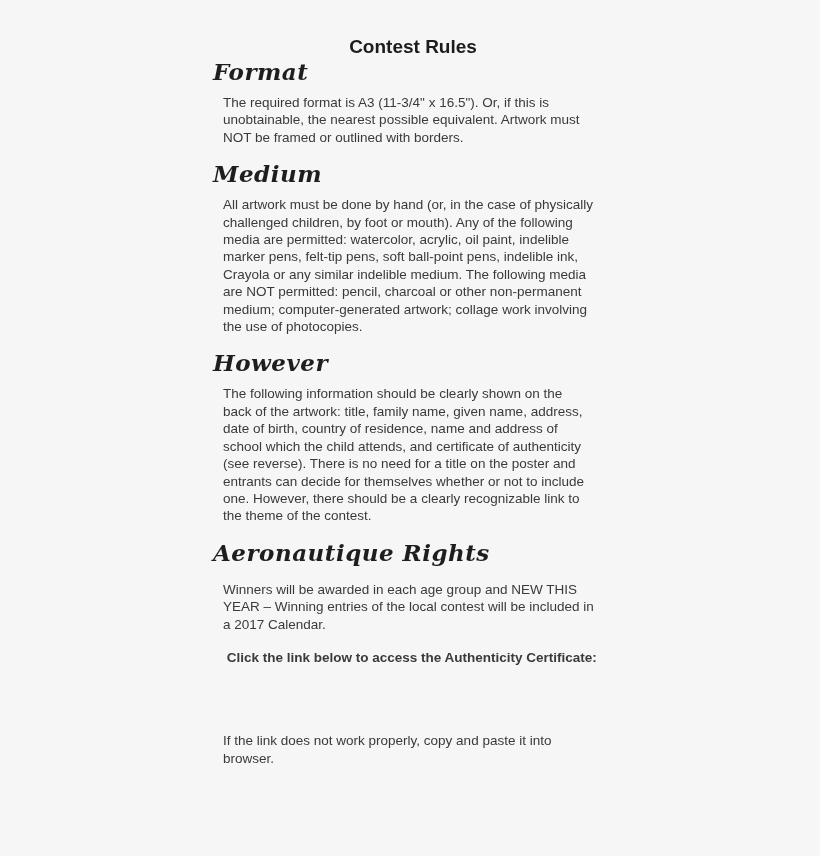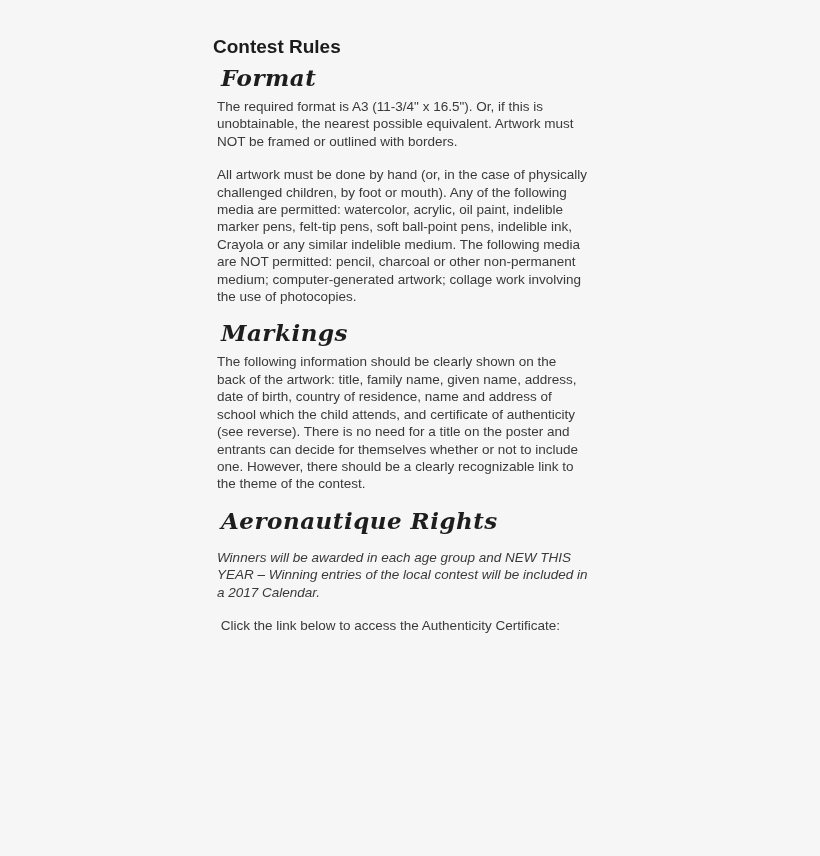--- a/index.html
+++ b/index.html
@@ -19,86 +19,90 @@
     left: 213px;
     top: 36px;
     width: 400px;
   }
   .doc-title {
     margin: 0 0 2px 0;
     font-family: "Liberation Sans", sans-serif;
     font-weight: bold;
     font-size: 19px;
     line-height: 22px;
+    text-align: center;
     color: #1c1c1c;
   }
   .section { margin: 0 0 16px 0; }
   .script-heading {
-    margin: 8px;
+    margin: 0;
     font-family: "DejaVu Serif", cursive, serif;
     font-style: italic;
     font-weight: 600;
     font-size: 23px;
     line-height: 24px;
     letter-spacing: 0.5px;
     color: #1e1e1e;
   }
   .body-text {
-    margin: 4px;
+    margin: 10px;
     font-family: "Liberation Sans", sans-serif;
     font-size: 13.5px;
     line-height: 17.4px;
     color: #3a3a3a;
     white-space: pre;
   }
-  .winners-para { margin-top: 13px; font-style: italic; }
-  .click-line   { margin-top: 16px; }
+  .winners-para { margin-top: 13px; }
+  .click-line   { margin-top: 16px; font-weight: bold; }
   .link-note    { margin-top: 66px; }
 </style>
 </head>
 <body>
 
 <div class="page">
 
   <h1 class="doc-title">Contest Rules</h1>
 
   <div class="section">
     <h2 class="script-heading">Format</h2>
     <p class="body-text">The required format is A3 (11-3/4" x 16.5"). Or, if this is
 unobtainable, the nearest possible equivalent. Artwork must
 NOT be framed or outlined with borders.</p>
   </div>
 
   <div class="section">
+    <h2 class="script-heading">Medium</h2>
     <p class="body-text">All artwork must be done by hand (or, in the case of physically
 challenged children, by foot or mouth). Any of the following
 media are permitted: watercolor, acrylic, oil paint, indelible
 marker pens, felt-tip pens, soft ball-point pens, indelible ink,
 Crayola or any similar indelible medium. The following media
 are NOT permitted: pencil, charcoal or other non-permanent
 medium; computer-generated artwork; collage work involving
 the use of photocopies.</p>
   </div>
 
   <div class="section">
-    <h2 class="script-heading">Markings</h2>
+    <h2 class="script-heading">However</h2>
     <p class="body-text">The following information should be clearly shown on the
 back of the artwork: title, family name, given name, address,
 date of birth, country of residence, name and address of
 school which the child attends, and certificate of authenticity
 (see reverse). There is no need for a title on the poster and
 entrants can decide for themselves whether or not to include
 one. However, there should be a clearly recognizable link to
 the theme of the contest.</p>
   </div>
 
   <div class="section">
     <h2 class="script-heading">Aeronautique Rights</h2>
   </div>
 
   <p class="body-text winners-para">Winners will be awarded in each age group and NEW THIS
 YEAR – Winning entries of the local contest will be included in
 a 2017 Calendar.</p>
 
   <p class="body-text click-line"> Click the link below to access the Authenticity Certificate:</p>
 
+  <p class="body-text link-note">If the link does not work properly, copy and paste it into
+browser.</p>
 
 </div>
 
 </body></html>

